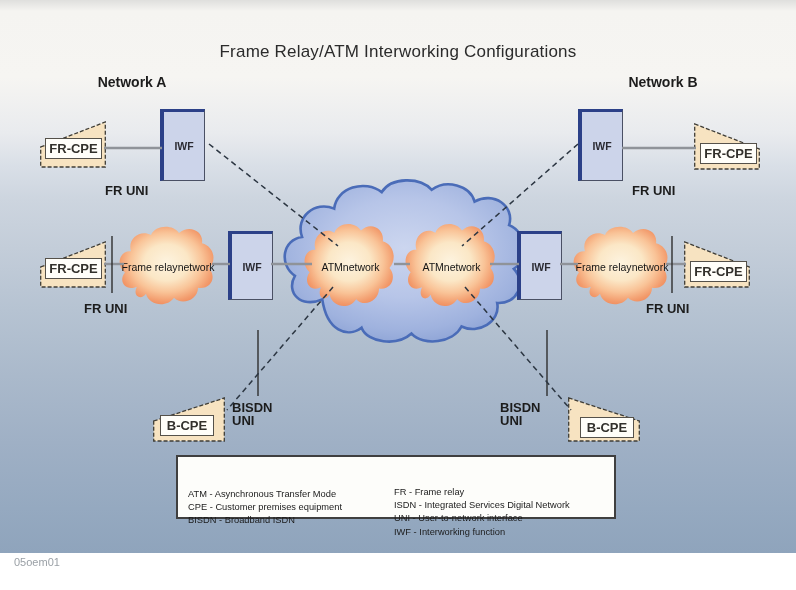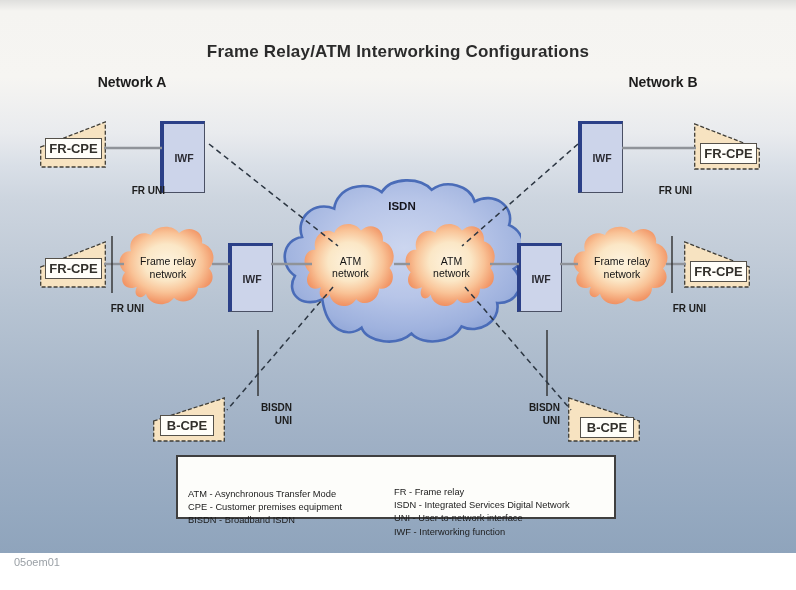--- a/index.html
+++ b/index.html
@@ -12,45 +12,45 @@
     position:absolute;left:0;top:0;width:796px;height:553px;
     background:linear-gradient(180deg,
       #dfdfdd 0%, #f5f4f1 2%, #f6f5f2 14%,
       #e9ebee 24%, #d9dfe7 30%, #cdd5df 36%,
       #c3cdd9 45%, #b6c3d2 56%, #aab9cb 68%,
       #9fb0c5 80%, #95a9c0 92%, #8fa4bc 100%);
   }
   .t{position:absolute;color:#222;}
   #title{
     left:0;top:42px;width:796px;text-align:center;
-    font-size:17px;font-weight:bold;color:#2b2b2b;letter-spacing:.2px;
+    font-size:17px;font-weight:normal;color:#2b2b2b;letter-spacing:.2px;
   }
   .net-label{font-size:14px;font-weight:bold;text-align:center;width:100px;color:#1c1c1c;}
-  .link-label{font-size:10px;font-weight:bold;text-align:right;width:60px;color:#1c1c1c;line-height:13px;}
+  .link-label{font-size:13px;font-weight:bold;text-align:left;width:60px;color:#1c1c1c;line-height:13px;}
   
   .iwf{
     position:absolute;width:45px;background:#ccd4ea;
     border:1px solid #4a5064;border-left:4px solid #2b4088;border-top:3px solid #2b4088;
     display:flex;align-items:center;justify-content:center;
-    font-size:10.5px;font-weight:600;color:#2a2a32;box-sizing:border-box;margin-top:12px;
+    font-size:10.5px;font-weight:600;color:#2a2a32;box-sizing:border-box;
   }
   
   .trap{position:absolute;}
   .trap svg{position:absolute;left:0;top:0;overflow:visible;}
   .cpe-label{
     position:absolute;background:#fffef9;border:1px solid #55514a;
     display:flex;align-items:center;justify-content:center;
     font-size:13px;font-weight:600;color:#33312c;white-space:nowrap;
   }
   
   .cloud{position:absolute;}
   .cloud svg{position:absolute;left:0;top:0;}
   .cloud-text{
     position:absolute;left:0;top:0;width:100%;height:100%;
-    display:flex;flex-direction:column;align-items:center;justify-content:center;
+    display:flex;align-items:center;justify-content:center;
     font-size:10.5px;color:#141414;line-height:12.5px;text-align:center;font-weight:500;
   }
   #isdn-label{
     position:absolute;left:0;top:22px;width:100%;text-align:center;
     font-size:11.5px;font-weight:600;color:#14141c;
   }
   
   #legend{
     position:absolute;left:176px;top:455px;width:440px;height:64px;
     background:#fdfdfa;border:2px solid #3f3f3f;box-sizing:border-box;
@@ -86,21 +86,20 @@
   </svg>
 
   <div class="t" id="title">Frame Relay/ATM Interworking Configurations</div>
   <div class="t net-label" style="left:82px;top:74px;">Network A</div>
   <div class="t net-label" style="left:613px;top:74px;">Network B</div>
 
   <div class="cloud" style="left:283px;top:178px;width:238px;height:165px;">
     <svg width="238" height="165" viewBox="0 0 200 140" preserveAspectRatio="none">
       <path d="M33,103 C15,111 2,97 10,83 C-4,73 0,52 16,50 C10,33 27,19 43,26 C45,8 69,1 83,12 C91,-1 115,-1 125,10 C137,1 157,6 161,20 C177,11 195,24 190,40 C205,46 207,69 194,77 C205,89 197,107 180,106 C183,122 164,133 150,126 C143,140 118,143 108,132 C96,143 71,140 66,127 C54,136 37,130 33,103 Z" fill="url(#gradBlue)" stroke="#4a6cb8" stroke-width="2.2"></path>
     </svg>
-    <div id="isdn-label">ISDN</div>
   </div>
 
   <div class="cloud" style="left:303px;top:222px;width:95px;height:90px;">
     <svg width="95" height="90" viewBox="0 0 100 84" preserveAspectRatio="none">
       <path d="M19,61 C7,66 0,55 7,47 C-3,39 2,25 13,26 C9,13 23,4 33,10 C37,0 55,-1 61,8 C71,-1 86,6 84,18 C96,21 99,35 91,43 C99,51 93,64 80,62 C80,74 64,80 56,72 C49,82 31,80 28,68 C23,75 14,70 19,61 Z" fill="url(#gradOrange)"></path>
     </svg>
     <div class="cloud-text">
       <span>ATM</span>
       <span>network</span>
     </div>

